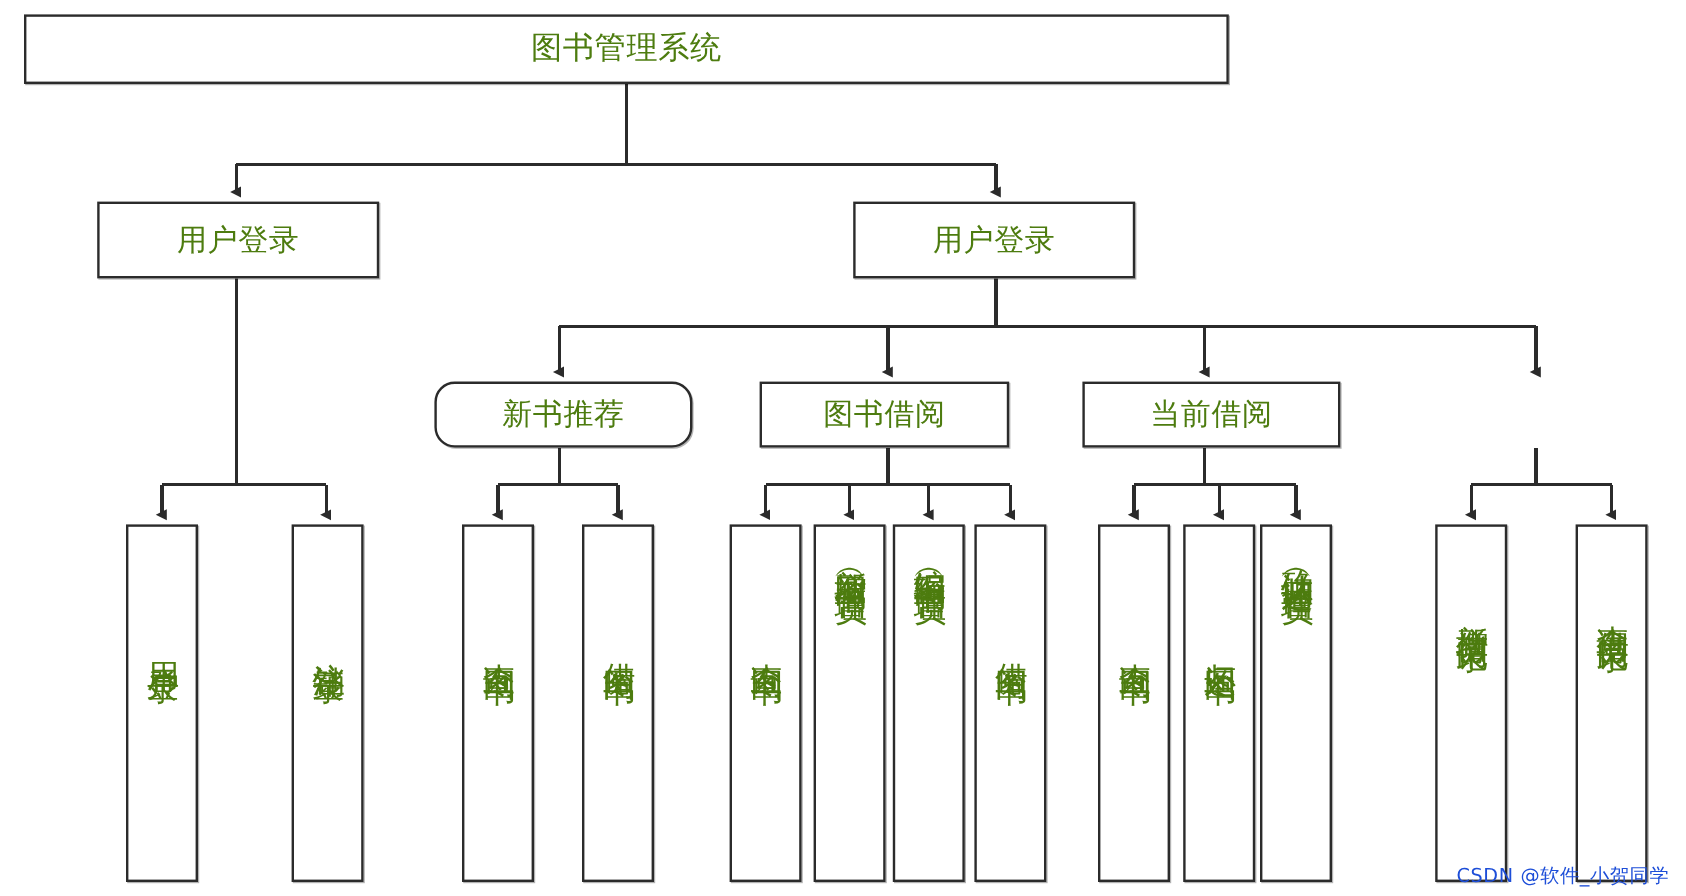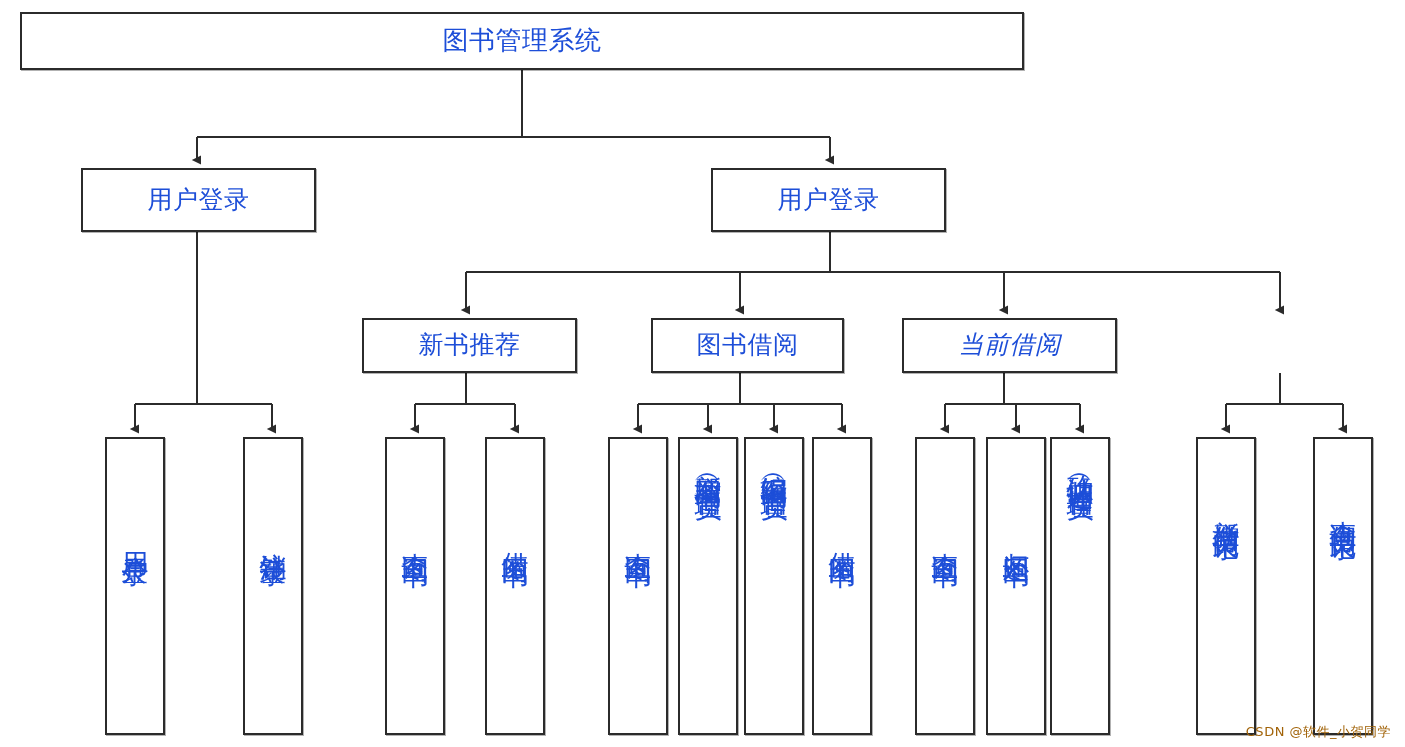--- a/index.html
+++ b/index.html
@@ -22,21 +22,21 @@
   }
   .node{
     position:absolute;
     box-sizing:border-box;
     background:#ffffff;
     border:2px solid #2b2b2b;
     box-shadow:1px 1px 0 rgba(0,0,0,0.30);
     display:flex;
     align-items:center;
     justify-content:center;
-    color:#1d4ed8;
+    color:#4d7c0f;
   }
   .node .lbl{
     display:block;
     text-align:center;
     line-height:1.05;
     white-space:nowrap;
     letter-spacing:0.5px;
   }
   
   .h-node .lbl{ font-size:25px; }
@@ -55,22 +55,22 @@
     letter-spacing:3px;
     white-space:nowrap;
   }
   .v-node.mid .lbl{ padding-top:78px; }
   .v-node.low .lbl{ padding-top:46px; }
   .v-node.top .lbl{ padding-top:0px; }
   .watermark{
     position:absolute;
     right:14px;
     bottom:6px;
-    font-size:13px;
-    color:#a16207;
+    font-size:16px;
+    color:#1d4ed8;
     white-space:nowrap;
     letter-spacing:0.5px;
   }
 </style>
 </head>
 <body>
 
 <div id="stage">
 
   <svg id="wires" viewBox="0 0 1405 747">
@@ -130,27 +130,27 @@
     <span class="lbl">图书管理系统</span>
   </div>
 
   <div class="node h-node" style="left:81px;top:168px;width:235px;height:64px;">
     <span class="lbl">用户登录</span>
   </div>
   <div class="node h-node" style="left:711px;top:168px;width:235px;height:64px;">
     <span class="lbl">用户登录</span>
   </div>
 
-  <div class="node h-node" style="left:362px;top:318px;width:215px;height:55px;">
+  <div class="node h-node" style="left:362px;top:318px;width:215px;height:55px;border-radius:17px;">
     <span class="lbl">新书推荐</span>
   </div>
-  <div class="node h-node" style="left:651px;top:318px;width:193px;height:55px;">
+  <div class="node h-node" style="left:633px;top:318px;width:208px;height:55px;">
     <span class="lbl">图书借阅</span>
   </div>
-  <div class="node h-node" style="left:902px;top:318px;width:215px;height:55px;font-style:italic;">
+  <div class="node h-node" style="left:902px;top:318px;width:215px;height:55px;">
     <span class="lbl">当前借阅</span>
   </div>
 
   <div class="node v-node mid" style="left:105px;top:437px;width:60px;height:298px;">
     <span class="lbl">用户登录</span>
   </div>
   <div class="node v-node mid" style="left:243px;top:437px;width:60px;height:298px;">
     <span class="lbl">注销登录</span>
   </div>
 

